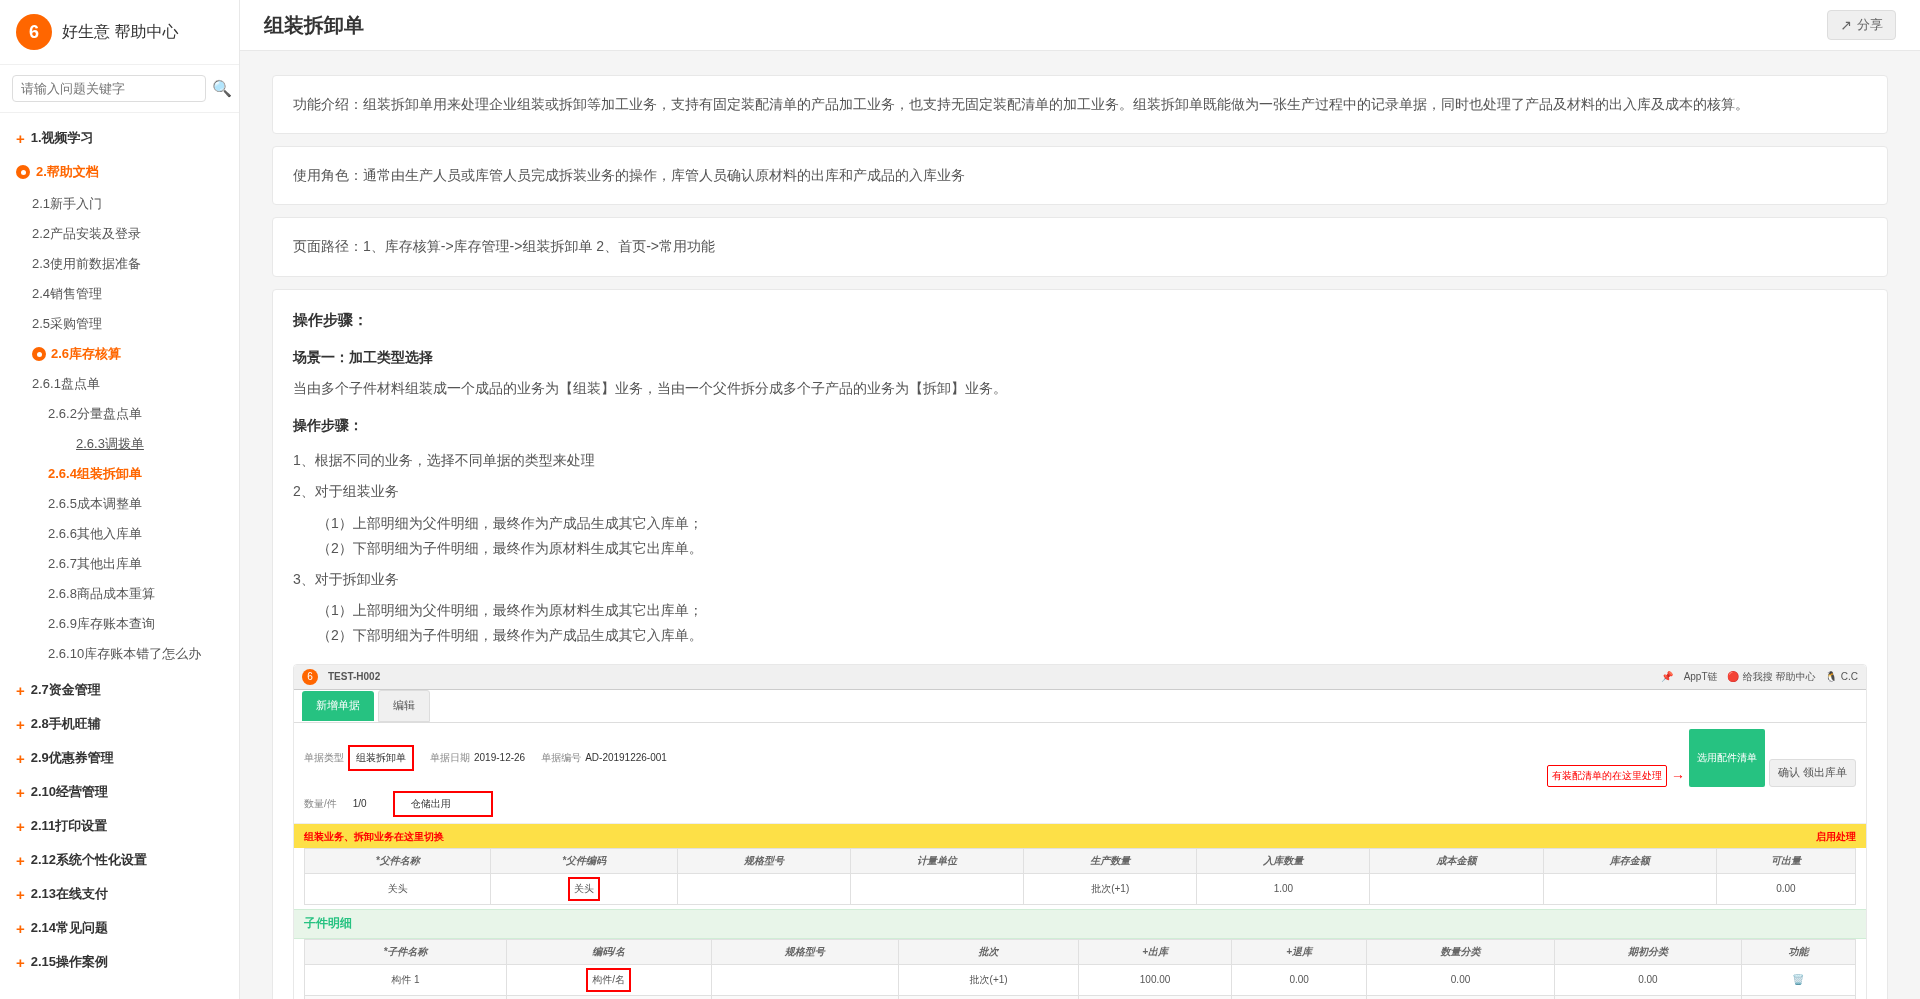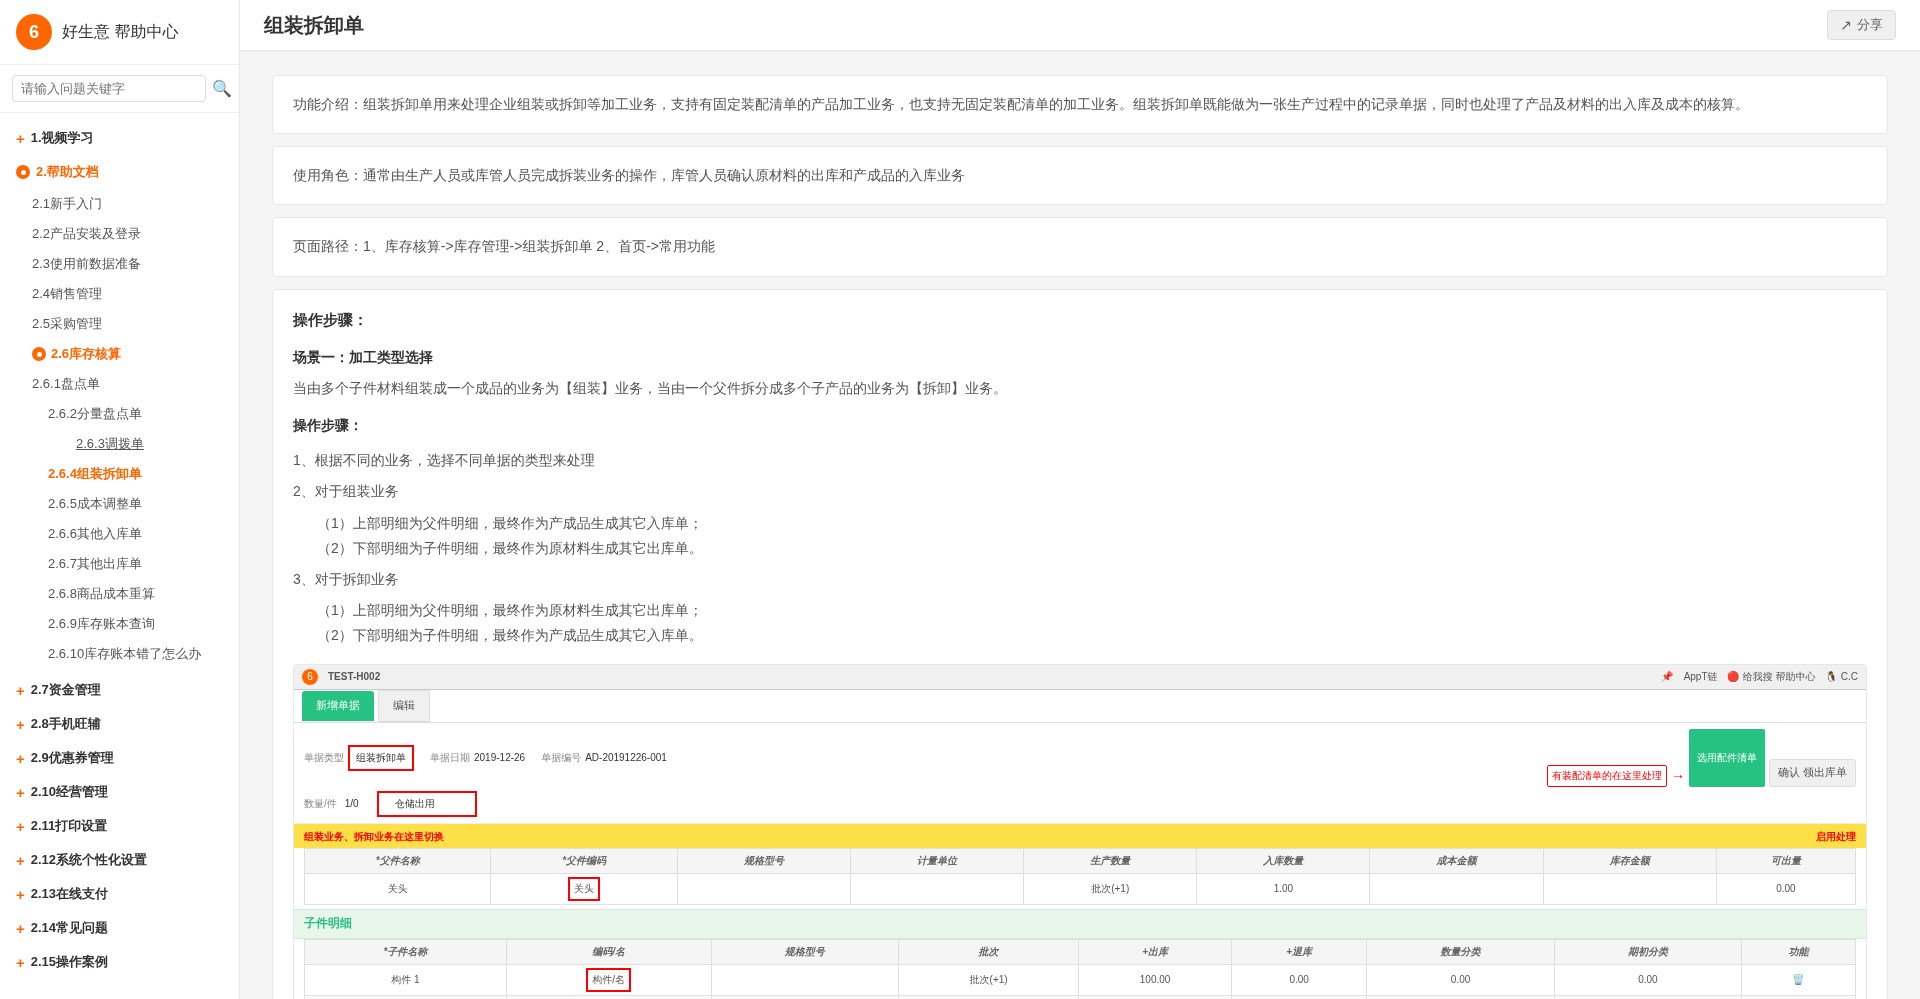--- a/index.html
+++ b/index.html
@@ -204,21 +204,21 @@
               </div>
               <div style="flex:1;"></div>
 
               <div style="display:flex;align-items:flex-end;gap:4px;">
                 <span style="color:#f00;font-size:10px;border:1px solid #f00;padding:1px 4px;border-radius:2px;white-space:nowrap;">有装配清单的在这里处理</span>
                 <span style="color:#f00;font-size:14px;">→</span>
                 <div style="background:#26c281;color:#fff;padding:20px 8px;font-size:10px;border-radius:2px;">选用配件清单</div>
                 <div class="mock-gray-btn">确认 领出库单</div>
               </div>
             </div>
-            <div style="display:flex;align-items:center;gap:8px;margin-top:4px;">
+            <div style="display:flex;align-items:center;gap:16px;margin-top:4px;">
               <span style="font-size:10px;color:#888;">数量/件</span>
               <span style="font-size:10px;">1/0</span>
               <div style="margin-left:10px;border:2px solid #f00;padding:2px 16px;font-size:10px;background:#fff;min-width:100px;">仓储出用</div>
             </div>
           </div>
 
           <div style="background:#fde047;padding:4px 10px 2px 10px;display:flex;align-items:center;gap:20px;">
             <div style="display:flex;align-items:center;gap:6px;">
               <span style="color:#f00;font-size:10px;font-weight:bold;">组装业务、拆卸业务在这里切换</span>
             </div>

